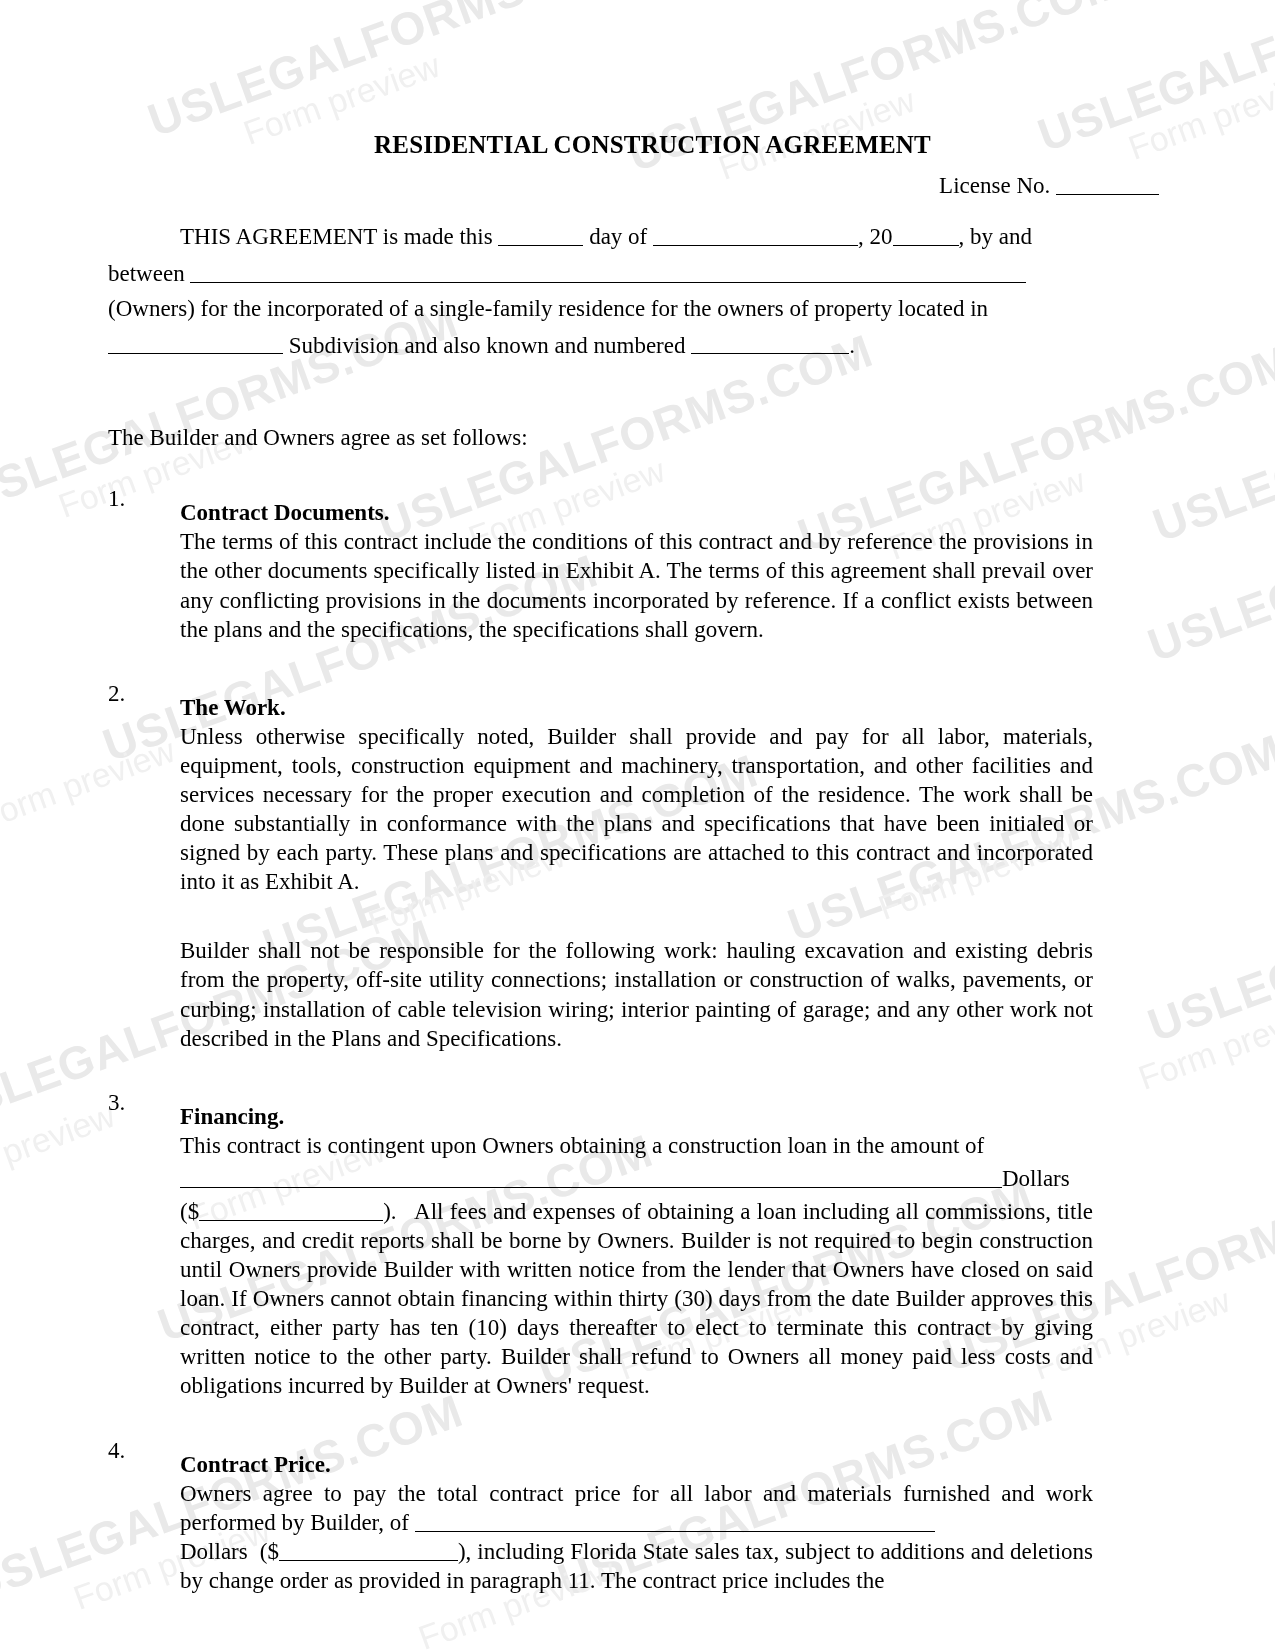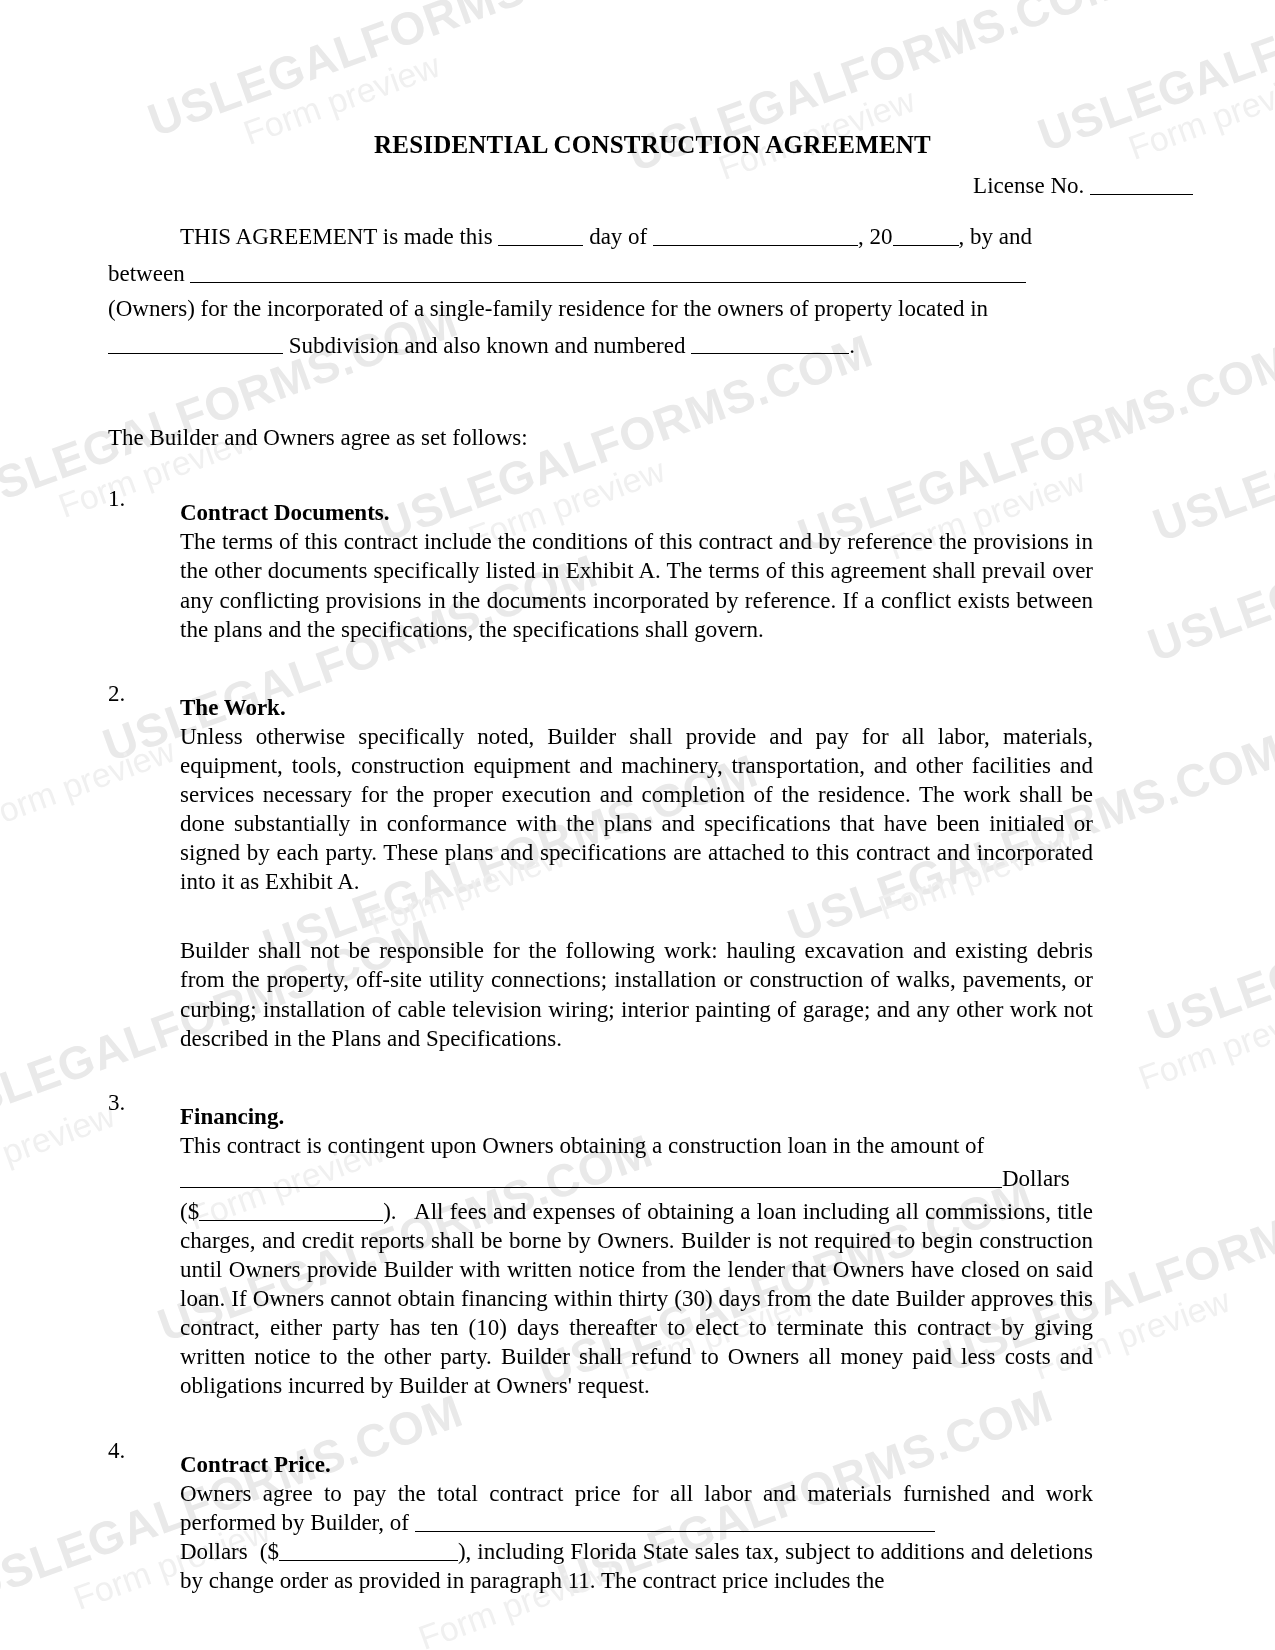--- a/index.html
+++ b/index.html
@@ -58,21 +58,21 @@
     font-size: 25px;
     letter-spacing: 0.2px;
     margin: 0;
     padding-top: 131px;
     padding-left: 30px;
   }
   .license-line {
     text-align: right;
     font-size: 23px;
     margin-top: 13px;
-    padding-right: 82px;
+    padding-right: 116px;
   }
   .body-block {
     margin-left: 108px;
     width: 985px;
     font-size: 23px;
     line-height: 1.0;
   }
   .lead-line {
     margin-top: 24px;
     font-size: 23px;

